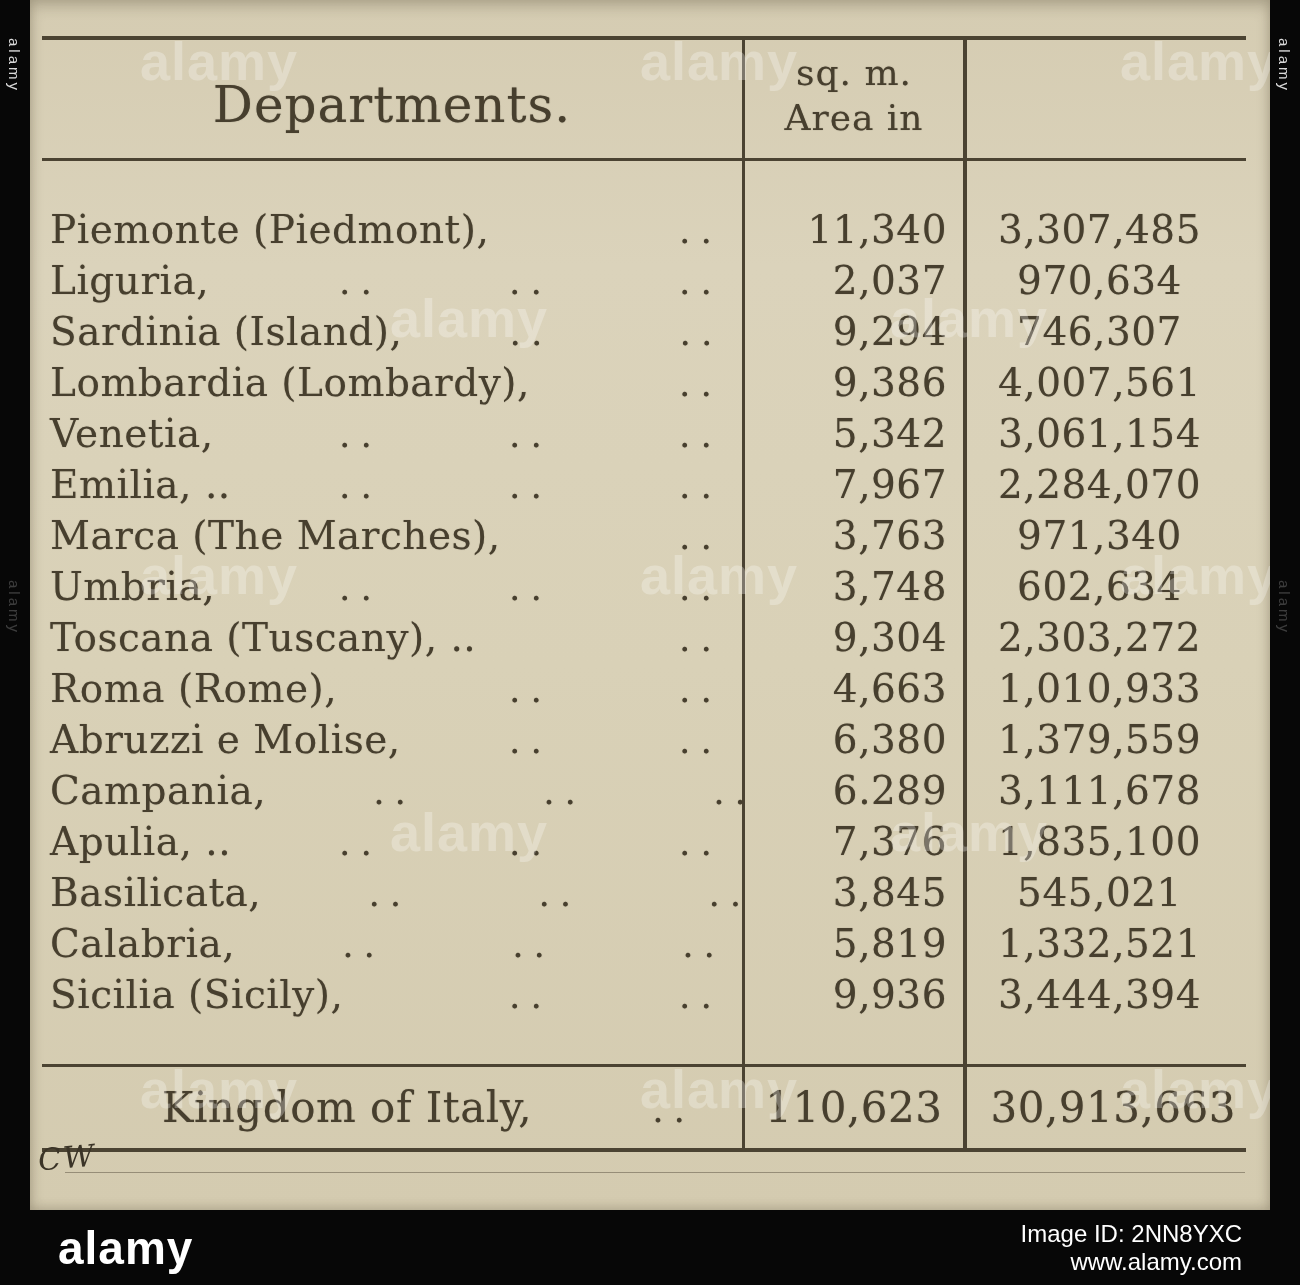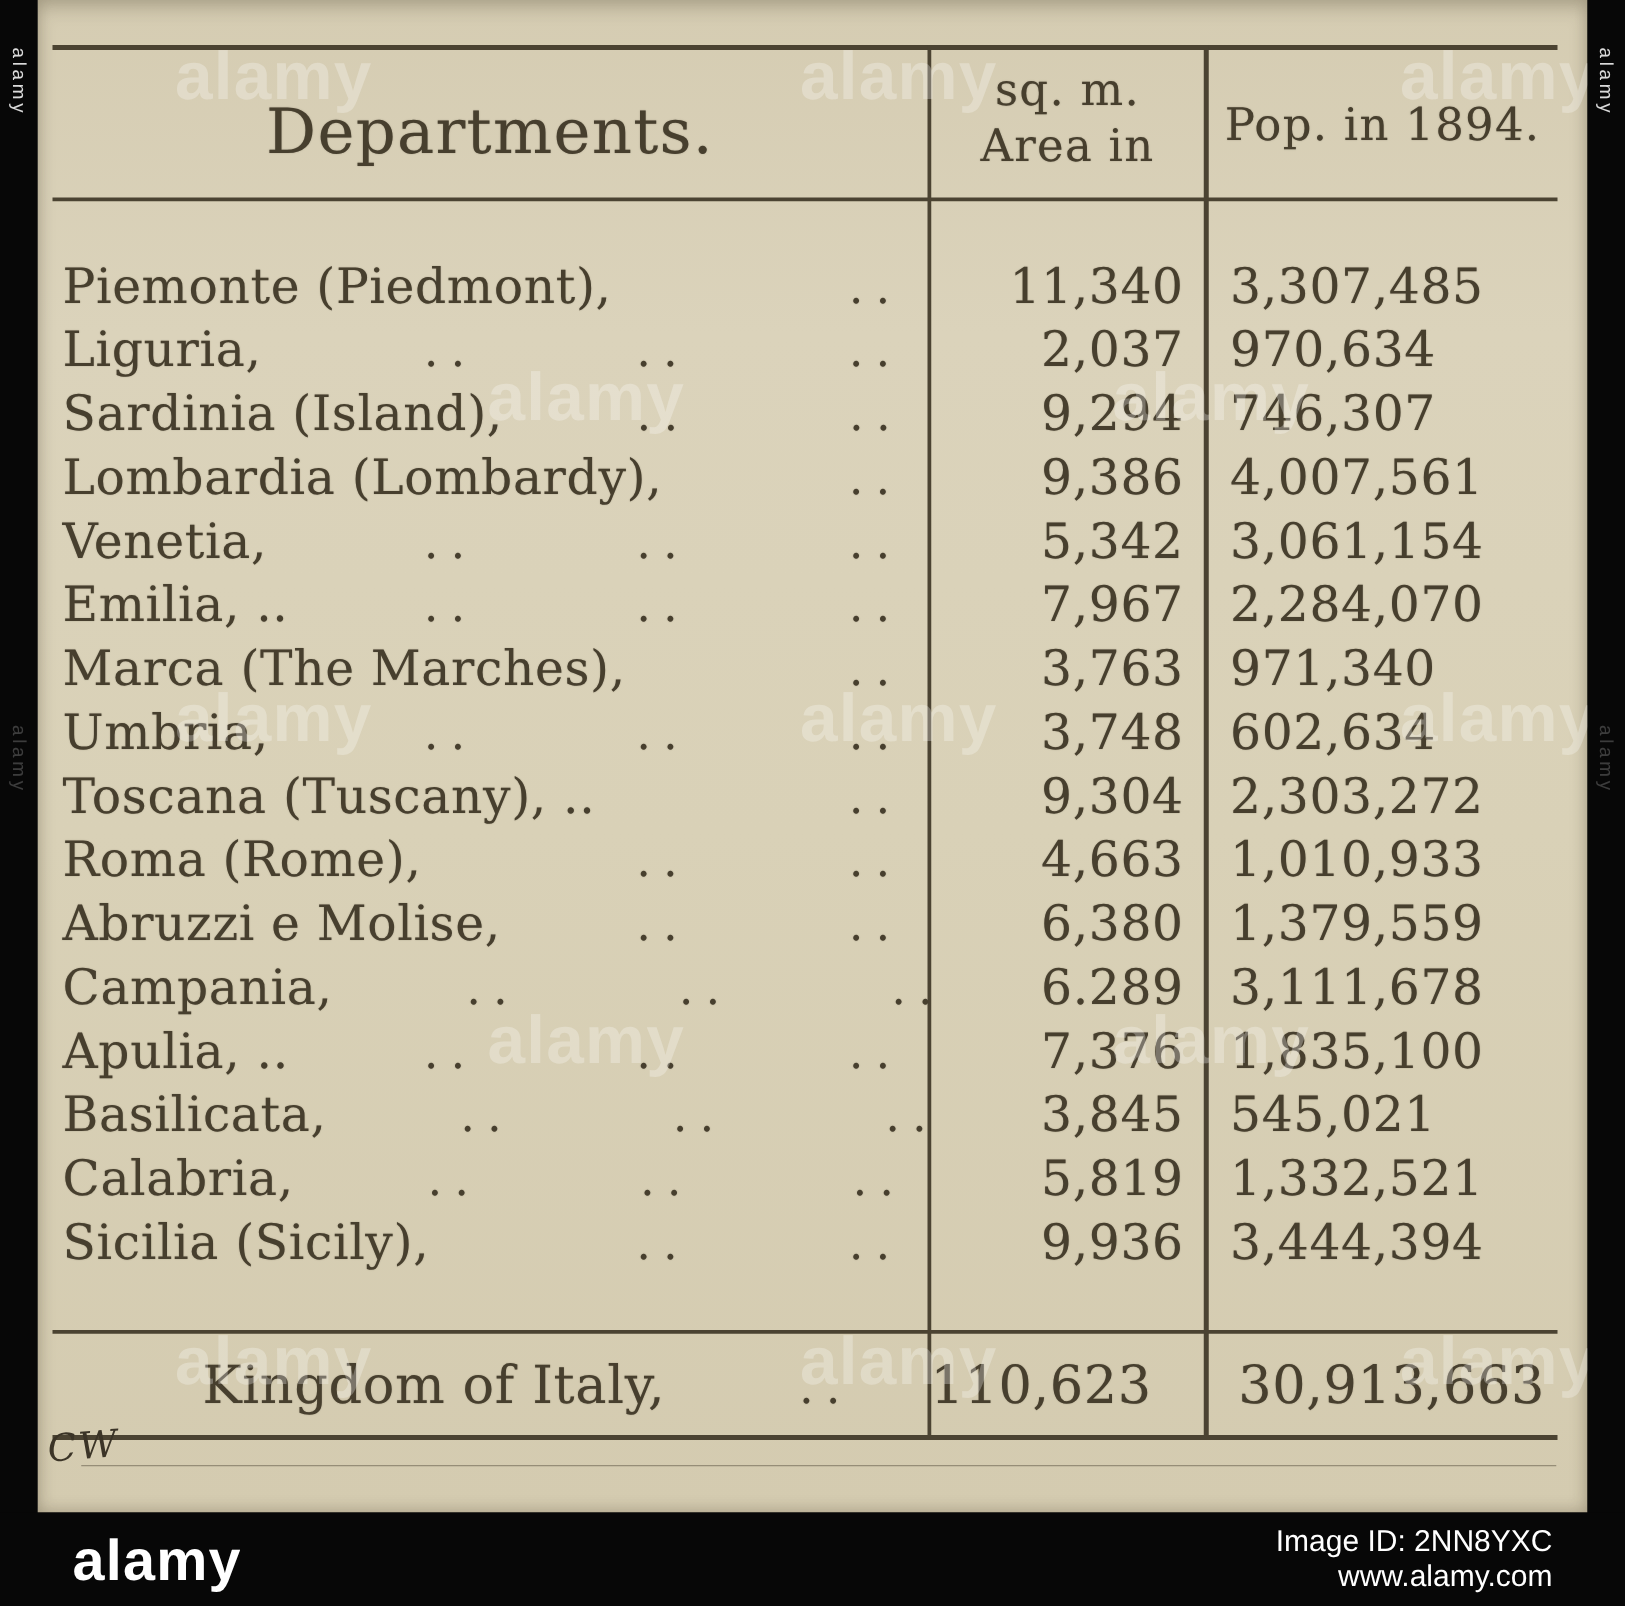--- a/index.html
+++ b/index.html
@@ -32,21 +32,21 @@
   
   .tbody{position:absolute;left:12px;top:204px;width:1204px;}
   .t-row{display:flex;height:51px;align-items:center;font-size:39px;
          letter-spacing:.5px;text-shadow:0 0 1px rgba(71,64,49,.45);}
   .t-name{width:700px;display:flex;align-items:baseline;padding-left:8px;box-sizing:border-box;}
   .t-label{white-space:nowrap;}
   .t-dots{margin-left:auto;display:flex;}
   .dot-group{width:170px;text-align:right;padding-right:20px;box-sizing:border-box;
              letter-spacing:10px;font-size:36px;}
   .t-area{width:221px;text-align:right;padding-right:16px;box-sizing:border-box;}
-  .t-pop{flex:1;text-align:left;padding-right:10px;box-sizing:border-box;margin-left:21px;}
+  .t-pop{flex:1;text-align:center;padding-right:10px;box-sizing:border-box;}
   
   .tfoot{position:absolute;left:12px;top:1072px;width:1204px;}
   .tfoot .t-row{height:70px;font-size:42px;gap:32px;}
   .tfoot .t-name{padding-left:120px;}
   
   .cw{position:absolute;left:8px;top:1140px;font-size:30px;font-style:italic;
       color:#3b3427;transform:rotate(-5deg);letter-spacing:2px;}
   
   .wm{position:absolute;font-family:"Liberation Sans","DejaVu Sans",sans-serif;
       font-weight:bold;font-size:54px;color:rgba(255,255,255,.28);
@@ -78,21 +78,20 @@
     <div class="vline v2"></div>
     <div class="rule prefooter-rule"></div>
     <div class="rule bottom-rule"></div>
     <div class="rule faint-rule"></div>
 
     <div class="hdr hdr-dept">Departments.</div>
     <div class="hdr hdr-area">
       <div>sq. m.</div>
       <div>Area in</div>
     </div>
-    <div class="hdr hdr-pop">Pop. in 1894.</div>
 
     <div class="tbody">
         <div class="t-row">
           <div class="t-name">
             <span class="t-label">Piemonte (Piedmont),</span>
             <span class="t-dots">
               <span class="dot-group">..</span>
             </span>
           </div>
           <div class="t-area">11,340</div>

